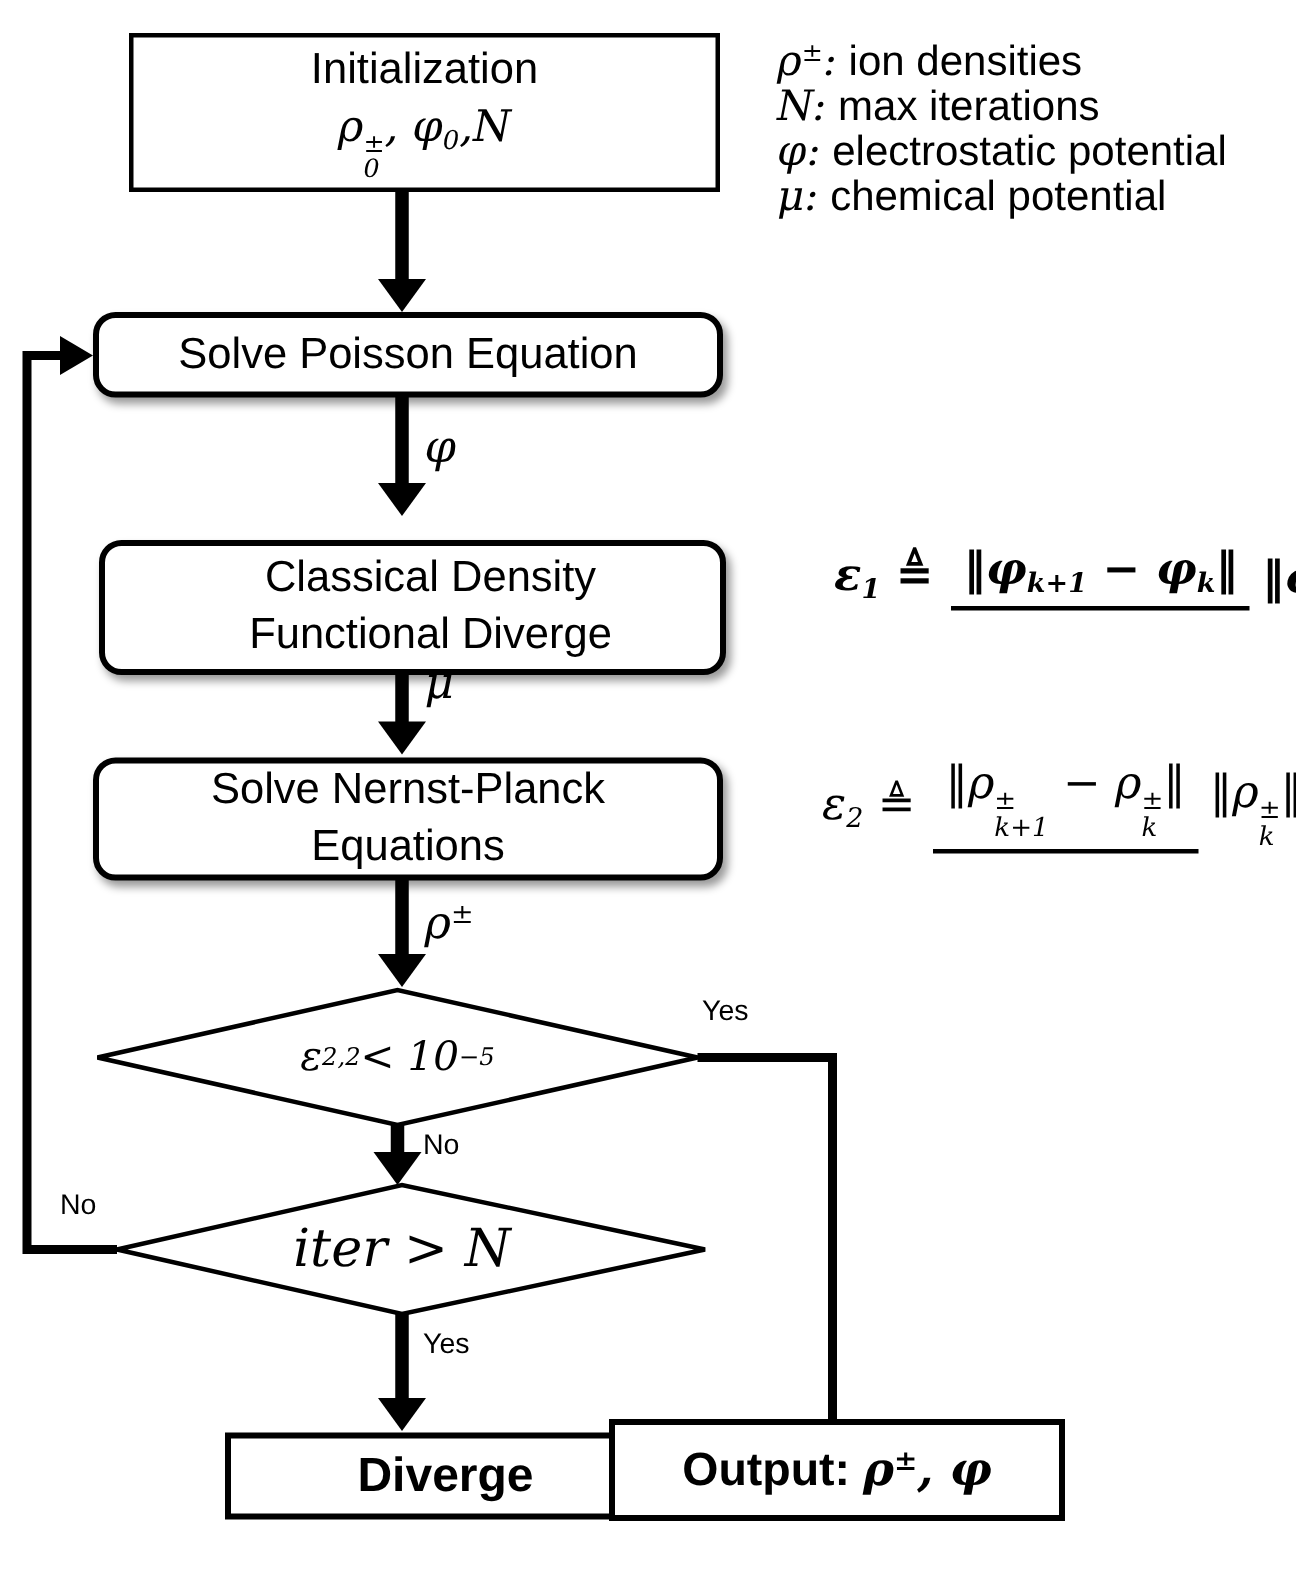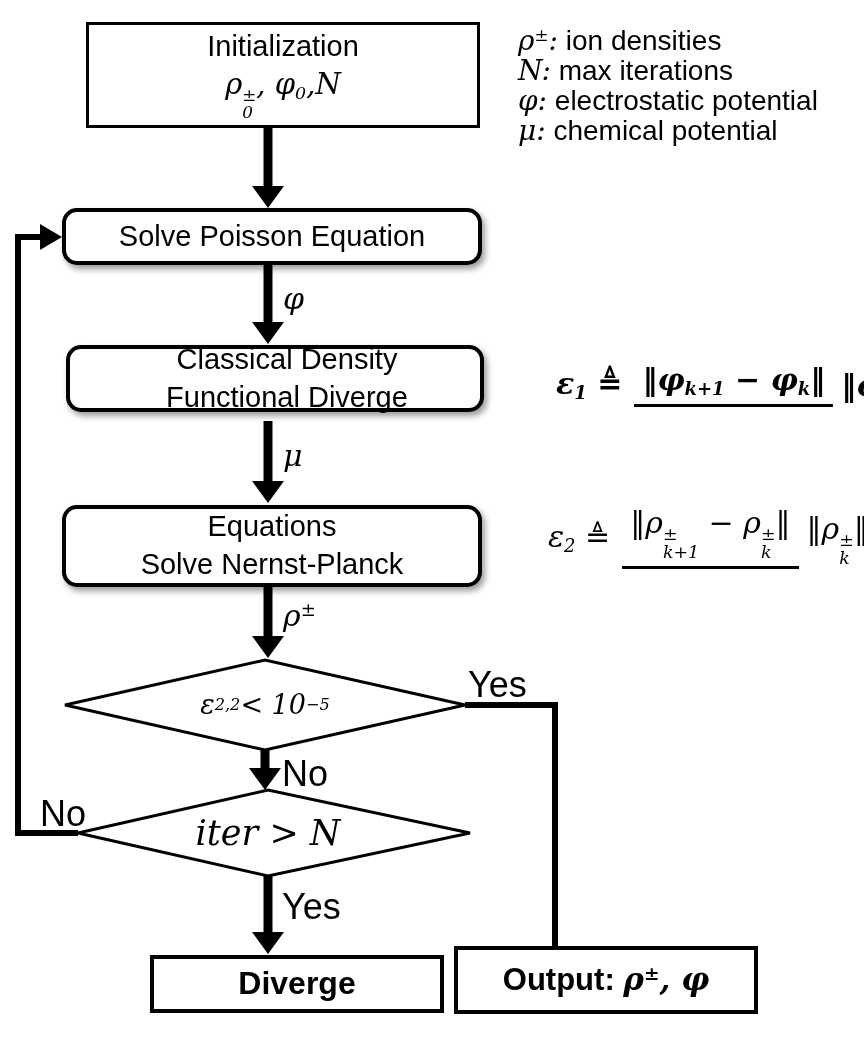--- a/index.html
+++ b/index.html
@@ -16,21 +16,21 @@
 
   .math { font-family:"DejaVu Serif","DejaVu Sans",serif; font-style:italic; }
   .m-sub { font-size:0.60em; vertical-align:-0.30em; }
   .m-sup { font-size:0.60em; vertical-align:0.55em; }
   .m-stack { display:inline-flex; flex-direction:column; align-items:flex-start;
              font-size:0.58em; line-height:1.05; vertical-align:-0.40em; }
 
   .diamond-label { position:absolute; display:flex; align-items:center; justify-content:center;
                    font-size:27px; }
   .edge-label { position:absolute; font-size:30px; }
-  .yn-label { position:absolute; font-size:36px; font-family:"Liberation Sans",sans-serif; }
+  .yn-label { position:absolute; font-size:19px; font-family:"Liberation Sans",sans-serif; }
 
   .legend { position:absolute; left:518px; top:20px; font-size:28px; line-height:30px; white-space:nowrap; }
   .legend .sym { font-family:"DejaVu Serif","DejaVu Sans",serif; font-style:italic; }
 
   .formula { position:absolute; display:flex; align-items:center; font-size:30px; white-space:nowrap; }
   .frac { display:inline-flex; align-items:center; margin-left:12px; }
   .frac .num { padding:0 8px 5px; border-bottom:3px solid #000; }
   .frac .den { padding:4px 8px 0; }
 </style>
 </head>
@@ -81,45 +81,45 @@
     <div class="math"><span>ρ</span><span class="m-stack">
           <span>±</span>
           <span>0</span>
         </span><span>, φ</span><span class="m-sub">0</span><span>,N</span></div>
   </div>
 
   <div class="node rounded" style="left:62px; top:208px; width:420px; height:57px;">
     <div>Solve Poisson Equation</div>
   </div>
 
-  <div class="node rounded" style="left:66px; top:345px; width:418px; height:67px;padding-left:24px;">
+  <div class="node rounded" style="left:66px; top:360px; width:418px; height:90px;padding-left:24px;">
     <div>Classical Density</div>
     <div>Functional Diverge</div>
   </div>
 
   <div class="node rounded" style="left:62px; top:505px; width:420px; height:82px;">
+    <div>Solve Nernst-Planck</div>
     <div>Equations</div>
-    <div>Solve Nernst-Planck</div>
   </div>
 
   <div class="diamond-label math" style="left:95px; top:683px; width:340px; height:42px;">
       <span>ε</span>
       <span class="m-sub">2,2</span>
       <span> &lt; 10</span>
       <span class="m-sup">−5</span>
     </div>
   <div class="diamond-label math" style="left:118px; top:812px; width:300px; height:42px; font-size:35px;">
       <span>iter &gt; N</span>
     </div>
 
   <div class="node terminal" style="left:150px; top:955px; width:294px; height:58px;">
     <div>Diverge</div>
   </div>
 
-  <div class="node terminal" style="left:406px; top:946px; width:304px; height:68px; font-size:31px;margin-left:48px;">
+  <div class="node terminal" style="left:406px; top:946px; width:304px; height:68px; font-size:31px;">
     <div>
       <span>Output: </span><span class="math"><span>ρ</span><span class="m-sup">±</span><span>, φ</span></span>
     </div>
   </div>
 
   <div class="edge-label math" style="left:283px; top:281px;"><span>φ</span></div>
   <div class="edge-label math" style="left:283px; top:438px;"><span>μ</span></div>
   <div class="edge-label math" style="left:283px; top:598px;"><span>ρ</span><span class="m-sup">±</span></div>
 
   <div class="yn-label" style="left:468px; top:664px;">Yes</div>

